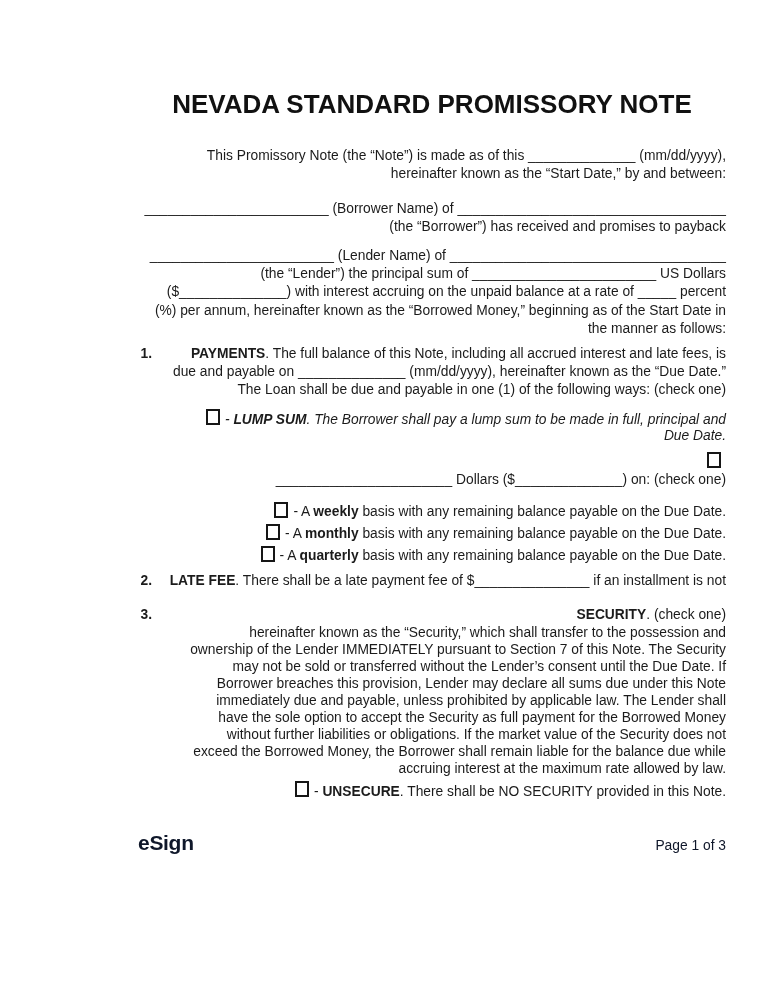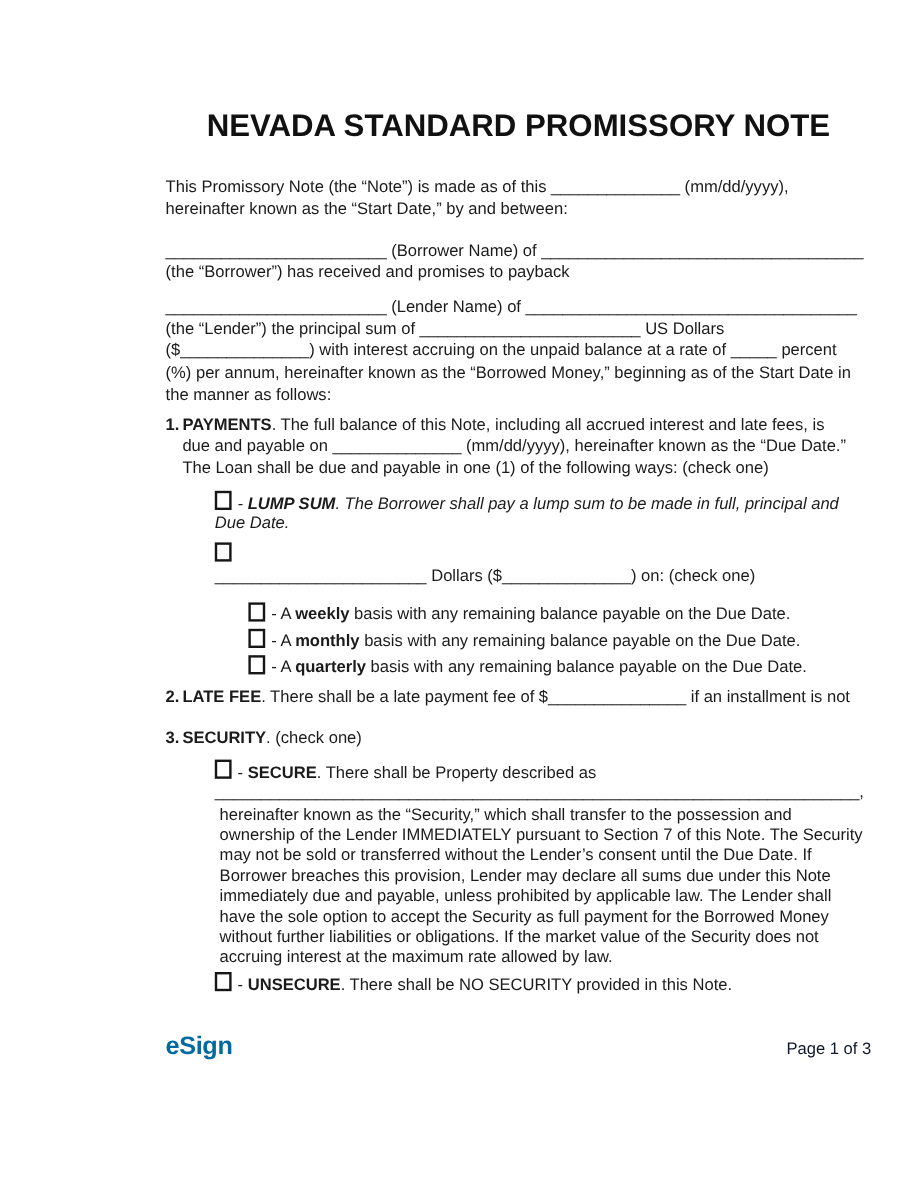--- a/index.html
+++ b/index.html
@@ -7,21 +7,21 @@
     width:768px;height:994px;background:#ffffff;
     font-family:"Liberation Sans",sans-serif;
     font-size:13.8px;color:#1b1b1b;
     overflow:hidden;
   }
   .page{width:588px;padding:0 90px;position:relative;margin-left:48px;}
   .title{
     font-size:26px;font-weight:bold;text-align:center;
     margin-top:90px;line-height:28px;white-space:nowrap;color:#111;
   }
-  .line{line-height:18.4px;height:18.4px;white-space:nowrap;}
+  .line{line-height:18.4px;height:18.4px;white-space:nowrap;text-align:right;}
   .b{font-weight:bold;}
   .num{flex:0 0 14px;font-weight:bold;}
   .sec{display:flex;}
   .sec .body{flex:1 1 auto;min-width:0;}
   .cb{padding-left:41px;}
   .sub{padding-left:69px;}
   .sub .line{line-height:22px;height:22px;}
   .para{padding-left:45px;}
   .para .line{line-height:17px;height:17px;}
   .box{
@@ -39,21 +39,21 @@
   .mt-subs{margin-top:12px;}
   .mt-late{margin-top:5px;}
   .mt-security{margin-top:15px;}
   .mt-secure{margin-top:9px;}
   .mt-para{margin-top:0;}
   .mt-unsecure{margin-top:4px;}
   .footer{
     margin-top:32px;display:flex;justify-content:space-between;
     align-items:baseline;
   }
-  .logo{font-size:21px;font-weight:bold;color:#0369a1;letter-spacing:-0.3px;}
+  .logo{font-size:21px;font-weight:bold;color:#0f172a;letter-spacing:-0.3px;}
   .pagenum{font-size:13.8px;color:#0f172a;}
 </style>
 </head>
 <body>
 
 <div class="page">
 
   <div class="title">NEVADA STANDARD PROMISSORY NOTE</div>
 
   <div class="mt-intro">
@@ -106,33 +106,30 @@
     </div>
   </div>
 
   <div class="sec mt-security">
     <div class="num line">3.</div>
     <div class="body">
       <div class="line"><span class="b">SECURITY</span><span>. (check one)</span></div>
     </div>
   </div>
 
-  <div class="cb mt-secure">
-    <div class="line"><span class="box"></span><span><span>- </span><span class="b">SECURE</span><span>. There shall be Property described as</span></span></div>
-    <div class="line"><span>______________________________________________________________________,</span></div>
-  </div>
 
   <div class="para mt-para">
     <div class="line"><span>hereinafter known as the “Security,” which shall transfer to the possession and</span></div>
     <div class="line"><span>ownership of the Lender IMMEDIATELY pursuant to Section 7 of this Note. The Security</span></div>
     <div class="line"><span>may not be sold or transferred without the Lender’s consent until the Due Date. If</span></div>
     <div class="line"><span>Borrower breaches this provision, Lender may declare all sums due under this Note</span></div>
     <div class="line"><span>immediately due and payable, unless prohibited by applicable law. The Lender shall</span></div>
     <div class="line"><span>have the sole option to accept the Security as full payment for the Borrowed Money</span></div>
     <div class="line"><span>without further liabilities or obligations. If the market value of the Security does not</span></div>
+    <div class="line"><span>exceed the Borrowed Money, the Borrower shall remain liable for the balance due while</span></div>
     <div class="line"><span>accruing interest at the maximum rate allowed by law.</span></div>
   </div>
 
   <div class="cb mt-unsecure">
     <div class="line"><span class="box"></span><span><span>- </span><span class="b">UNSECURE</span><span>. There shall be NO SECURITY provided in this Note.</span></span></div>
   </div>
 
   <div class="footer">
     <div class="logo">eSign</div>
     <div class="pagenum">Page 1 of 3</div>

